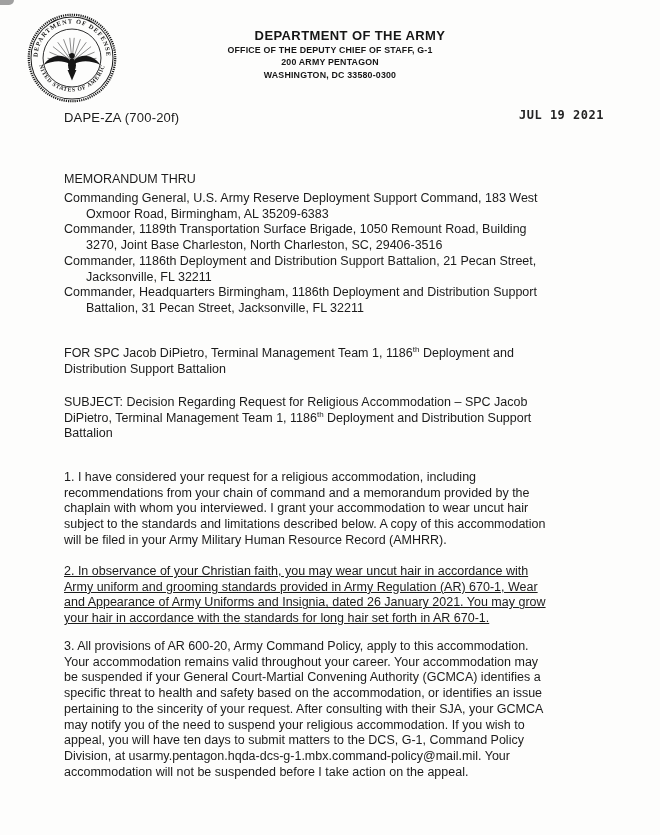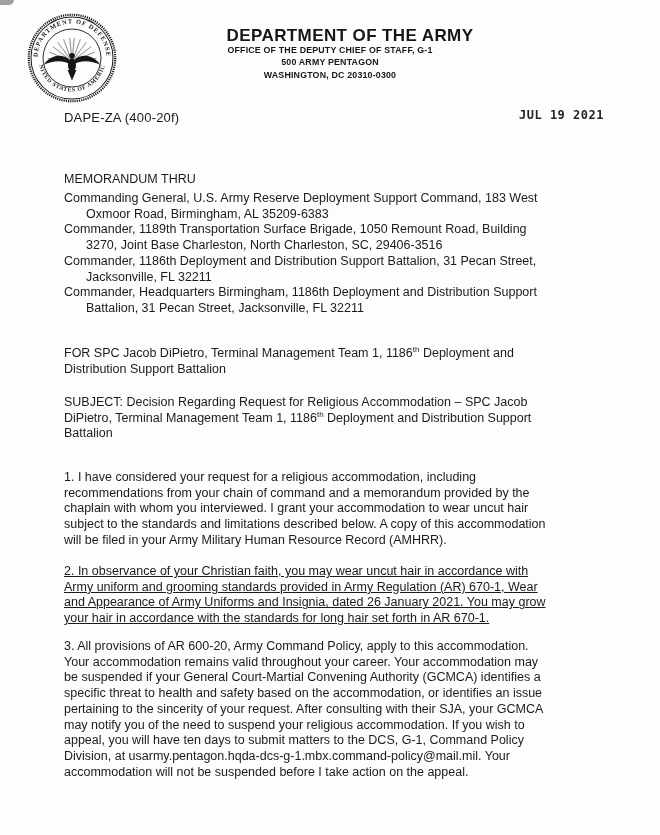--- a/index.html
+++ b/index.html
@@ -27,21 +27,21 @@
   }
   .seal-text-bot {
     font-size: 6.2px; font-weight: bold; letter-spacing: 0.8px;
     fill: #1a1a1a; font-family: "Liberation Serif", serif;
   }
   
   .letterhead {
     position: absolute; left: 0; right: 0; top: 28px;
     text-align: center; font-weight: bold; color: #161616;
   }
-  .lh-org  { font-size: 17px; letter-spacing: 0.4px; line-height: 16px; padding-left: 40px; }
+  .lh-org  { font-size: 13px; letter-spacing: 0.4px; line-height: 16px; padding-left: 40px; }
   .lh-sub  { font-size: 8.8px;  letter-spacing: 0.2px; line-height: 12.3px; }
   
   .ref-line {
     position: absolute; left: 64px; top: 110px;
     font-size: 13px; letter-spacing: 0.2px;
   }
   .date-stamp {
     position: absolute; left: 519px; top: 108px;
     font-family: "DejaVu Sans Mono", monospace;
     font-weight: bold; font-size: 12px; letter-spacing: 0.5px;
@@ -97,40 +97,40 @@
       <ellipse cx="50" cy="58" rx="4.3" ry="7.6"></ellipse>
       <circle cx="50" cy="47.5" r="3"></circle>
       <path d="M50,45.2 L45.8,46.6 L50,48 Z"></path>
       <path d="M45.2,63 L50,74.5 L54.8,63 Z"></path>
     </g>
   </svg>
 
   <div class="letterhead">
     <div class="lh-org">DEPARTMENT OF THE ARMY</div>
     <div class="lh-sub">OFFICE OF THE DEPUTY CHIEF OF STAFF, G-1</div>
-    <div class="lh-sub">500 ARMY PENTAGON</div>
-    <div class="lh-sub">WASHINGTON, DC 20310-0300</div>
+    <div class="lh-sub">200 ARMY PENTAGON</div>
+    <div class="lh-sub">WASHINGTON, DC 33580-0300</div>
   </div>
 
-  <div class="ref-line">DAPE-ZA (400-20f)</div>
+  <div class="ref-line">DAPE-ZA (700-20f)</div>
   <div class="date-stamp">JUL 19 2021</div>
 
   <div class="memo-label body-text">MEMORANDUM THRU</div>
 
   <div class="recipients body-text">
     <div>
       <div class="r-l1">Commanding General, U.S. Army Reserve Deployment Support Command, 183 West</div>
       <div class="r-l2">Oxmoor Road, Birmingham, AL 35209-6383</div>
     </div>
     <div>
       <div class="r-l1">Commander, 1189th Transportation Surface Brigade, 1050 Remount Road, Building</div>
       <div class="r-l2">3270, Joint Base Charleston, North Charleston, SC, 29406-3516</div>
     </div>
     <div>
-      <div class="r-l1">Commander, 1186th Deployment and Distribution Support Battalion, 31 Pecan Street,</div>
+      <div class="r-l1">Commander, 1186th Deployment and Distribution Support Battalion, 21 Pecan Street,</div>
       <div class="r-l2">Jacksonville, FL 32211</div>
     </div>
     <div>
       <div class="r-l1">Commander, Headquarters Birmingham, 1186th Deployment and Distribution Support</div>
       <div class="r-l2">Battalion, 31 Pecan Street, Jacksonville, FL 32211</div>
     </div>
   </div>
 
   <div class="for-block body-text">
     <span>FOR SPC Jacob DiPietro, Terminal Management Team 1, 1186</span><sup class="ord">th</sup><span> Deployment and</span><br>

